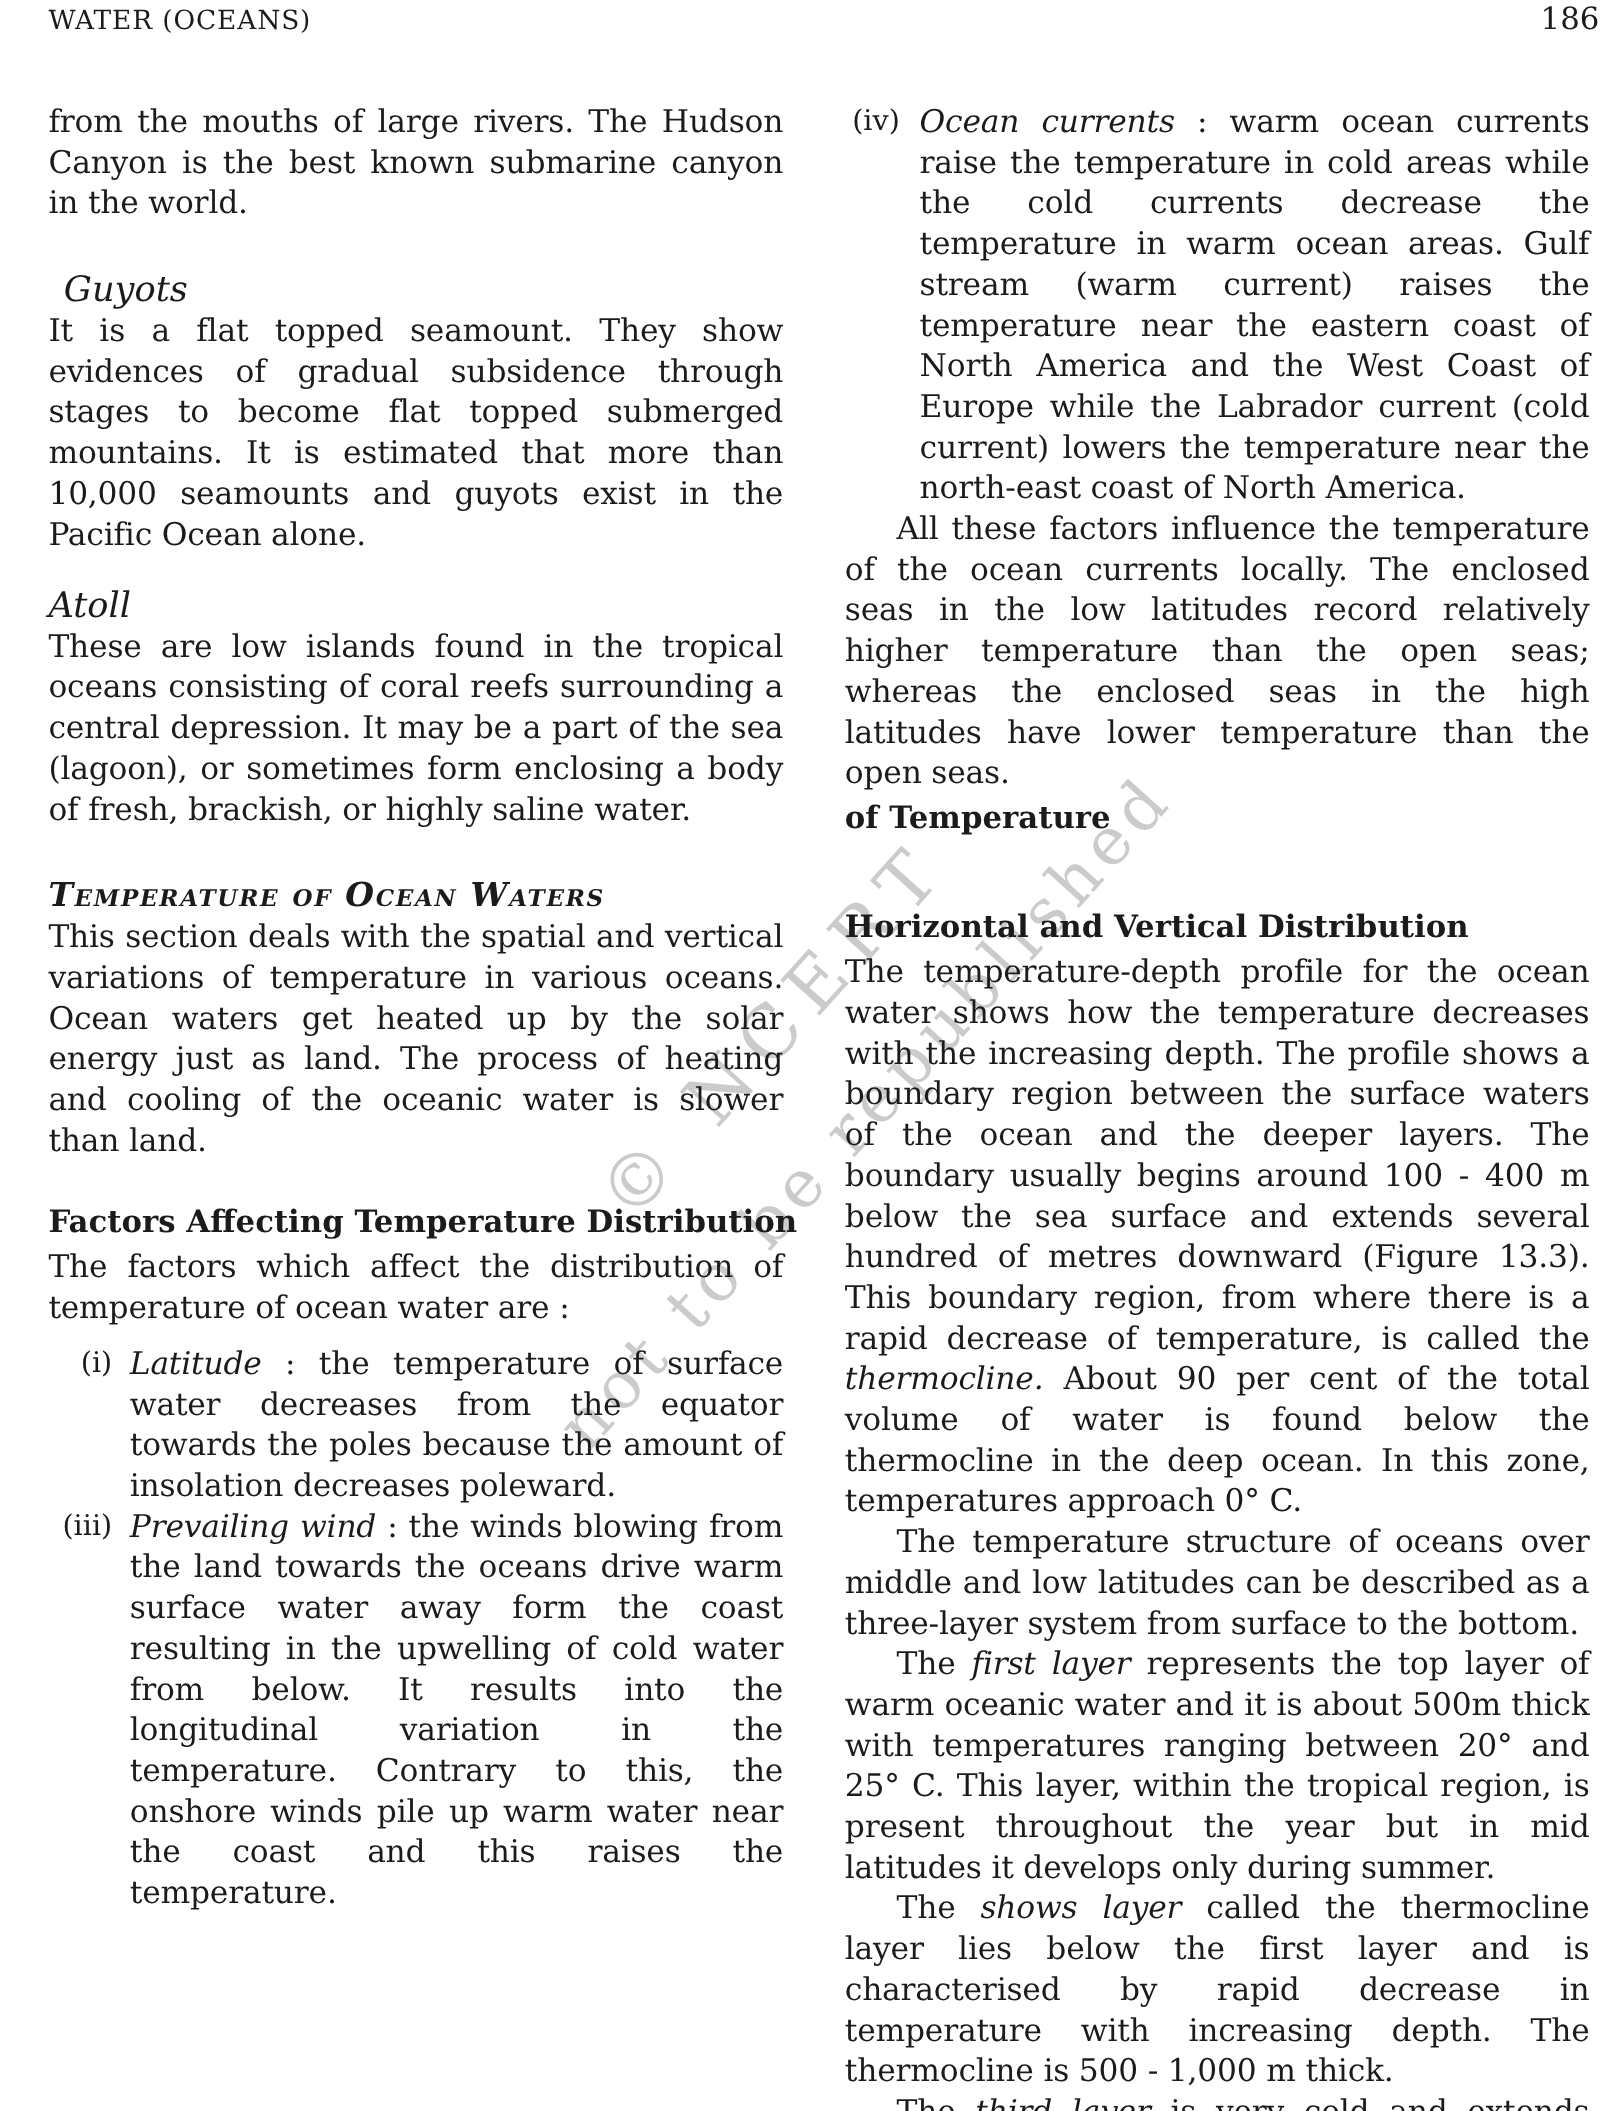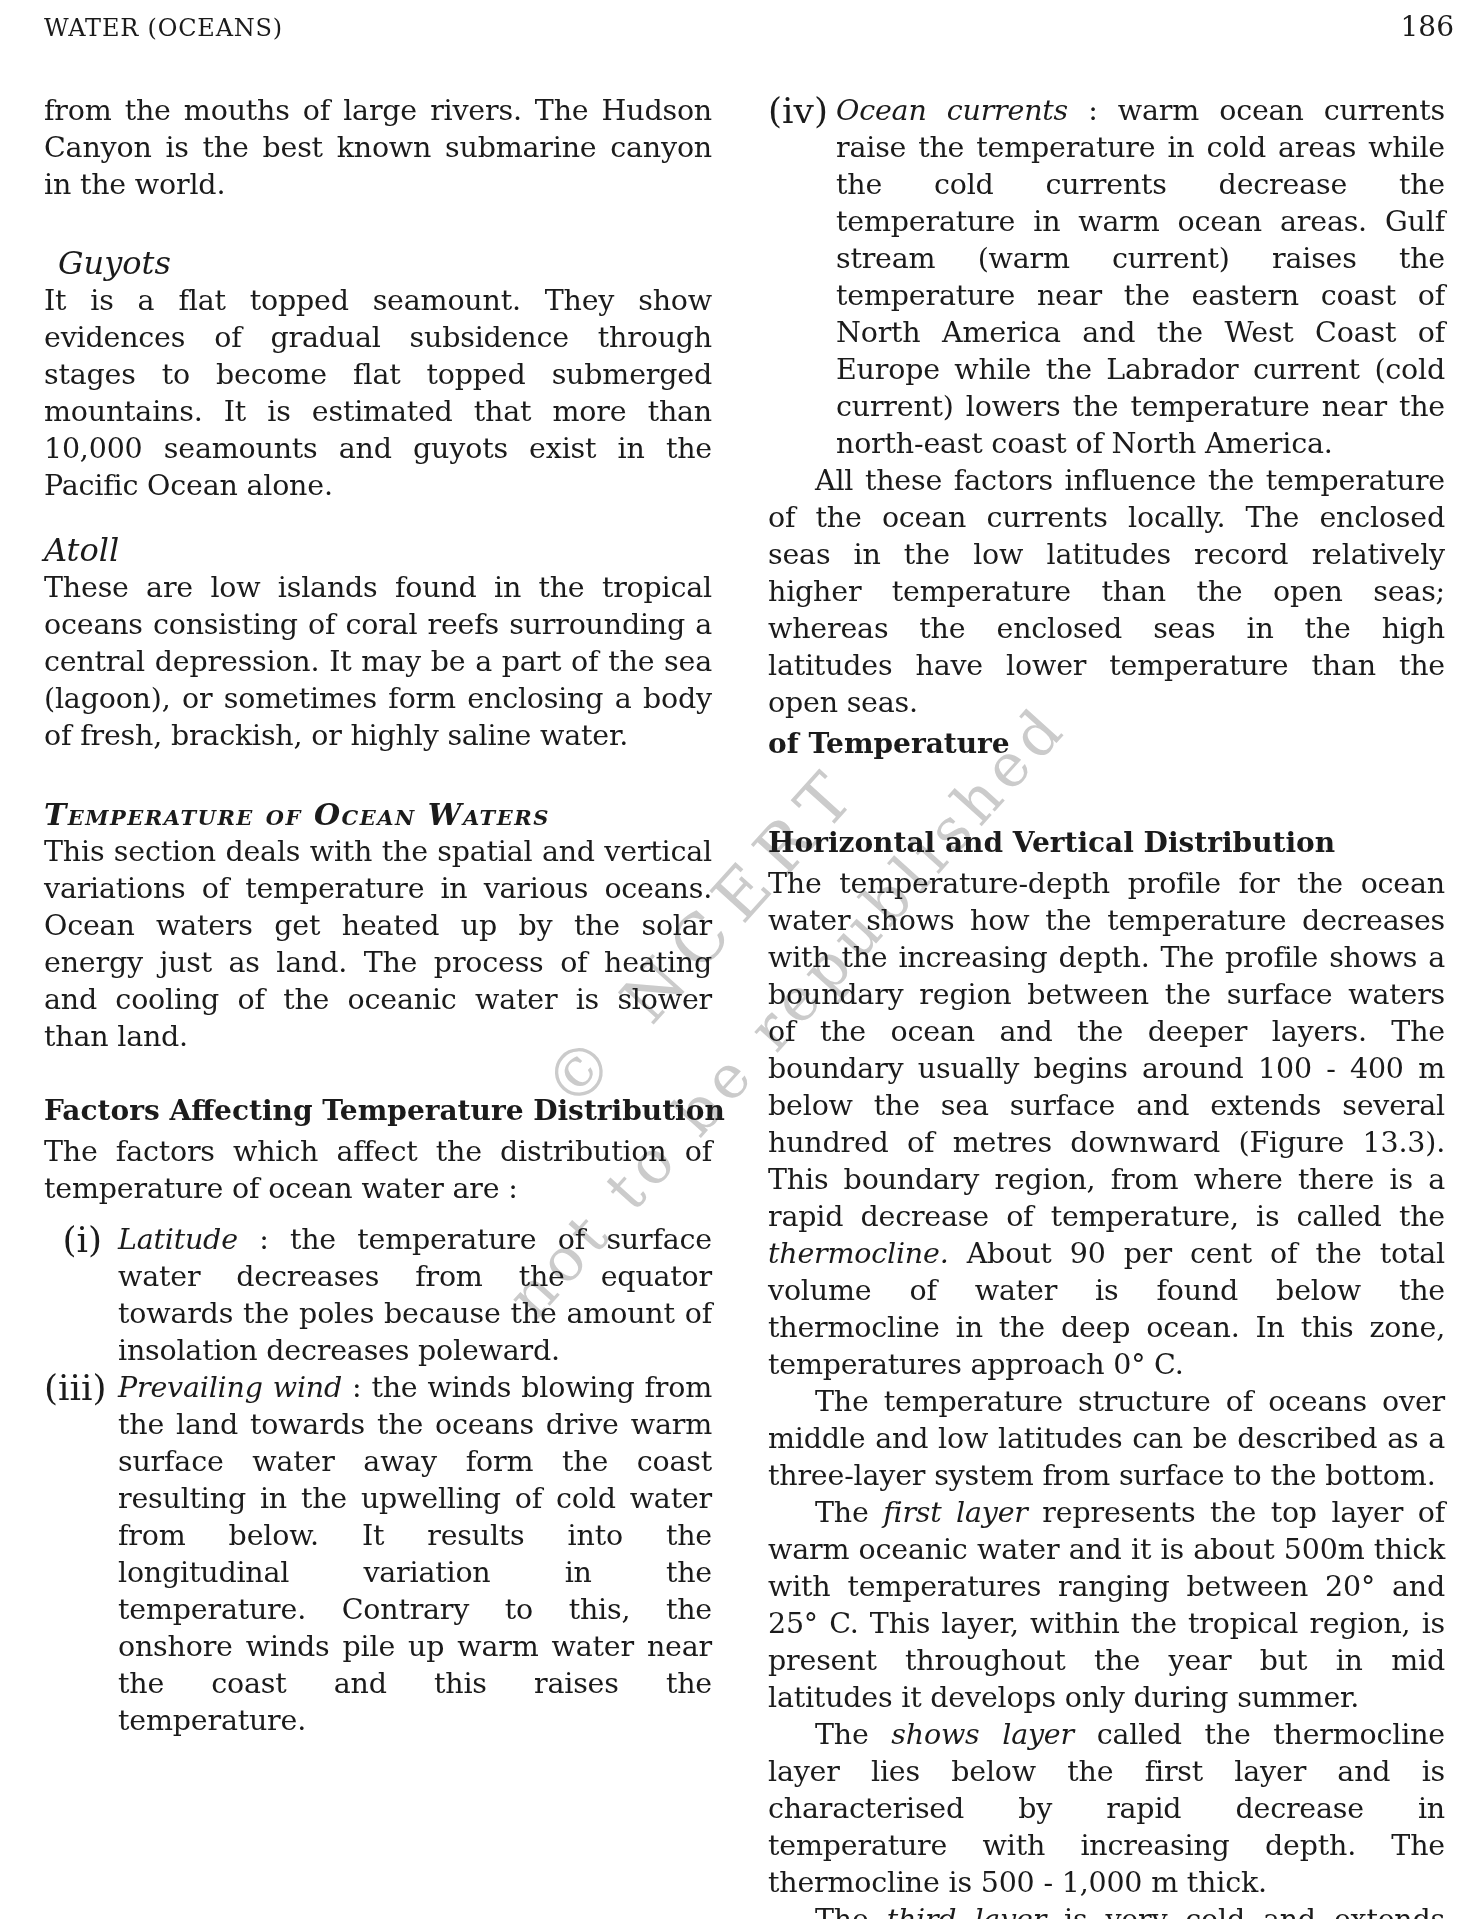--- a/index.html
+++ b/index.html
@@ -19,21 +19,21 @@
     text-align: center;
     color: #cbcbcb;
     z-index: 0;
     user-select: none;
   }
   .wm-line1 { font-size: 66px; letter-spacing: 14px; line-height: 112px; }
   .wm-line2 { font-size: 60px; letter-spacing: 7px;  line-height: 112px; }
 
   
   .pagehead {
-    position: absolute; top: 10px; left: 44px; right: 12px;
+    position: absolute; top: 0; left: 44px; right: 12px;
     display: flex; justify-content: space-between; align-items: baseline;
     z-index: 2;
   }
   .running-title { font-size: 24px; letter-spacing: 0.8px; }
   .page-number  { font-size: 28px; }
 
   
   .columns {
     position: absolute; top: 92px; left: 44px;
     display: flex; gap: 56px;
@@ -83,21 +83,21 @@
   .mt-profile    { margin-top: 16px; }
   .mt-structure  { margin-top: 7px; }
   .mt-second     { margin-top: 4px; }
   .mt-third      { margin-top: 2px; }
 
   
   .li { position: relative; padding-left: 74px; }
   .li .marker {
     position: absolute; left: 0; top: 0; width: 58px;
     text-align: right;
-    font-size: 36px; line-height: 37px;
+    font-size: 26px; line-height: 37px;
   }
   .col-right .li { padding-left: 68px; }
   .col-right .li .marker { width: 50px; }
 
   i { font-style: italic; }
 </style>
 </head>
 <body>
 
 <div class="watermark">

